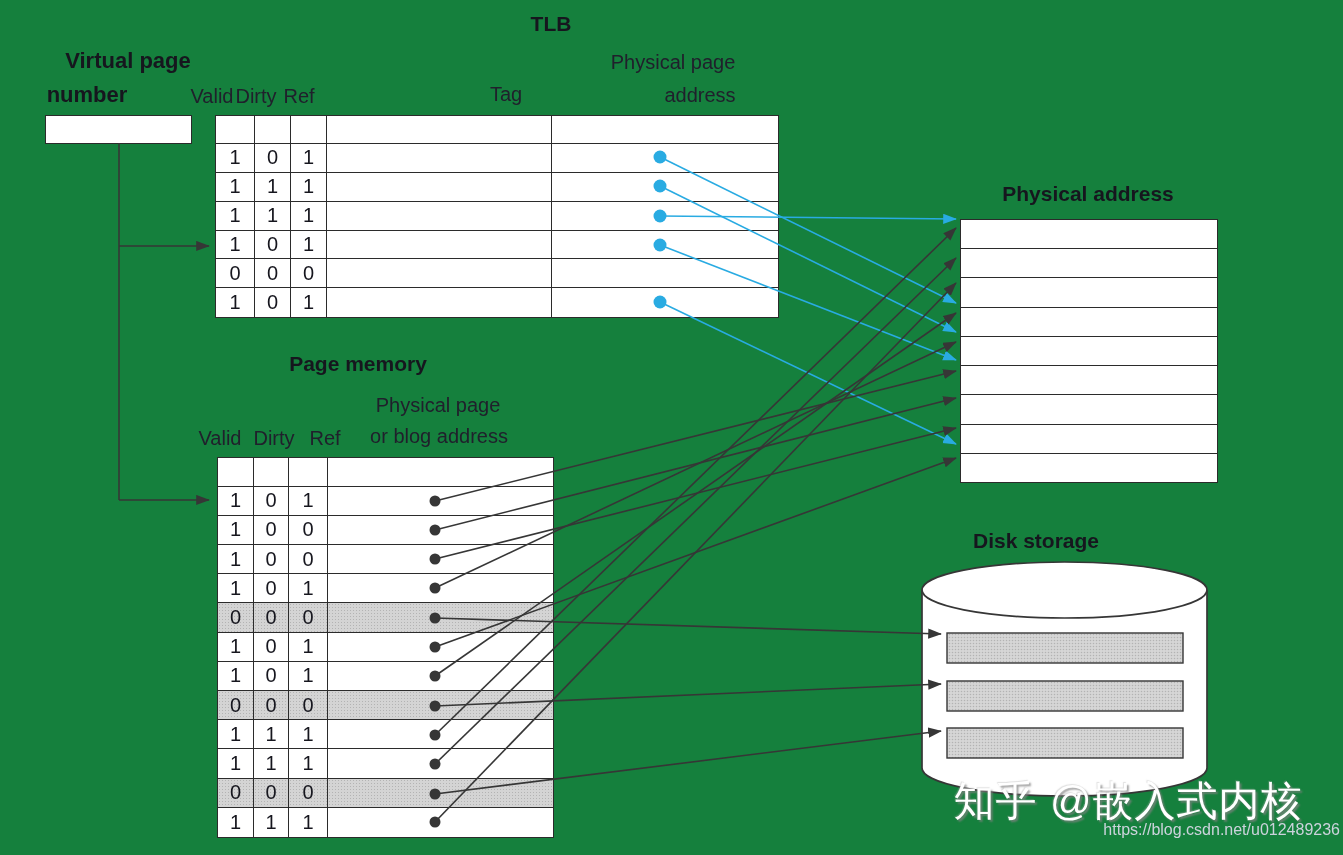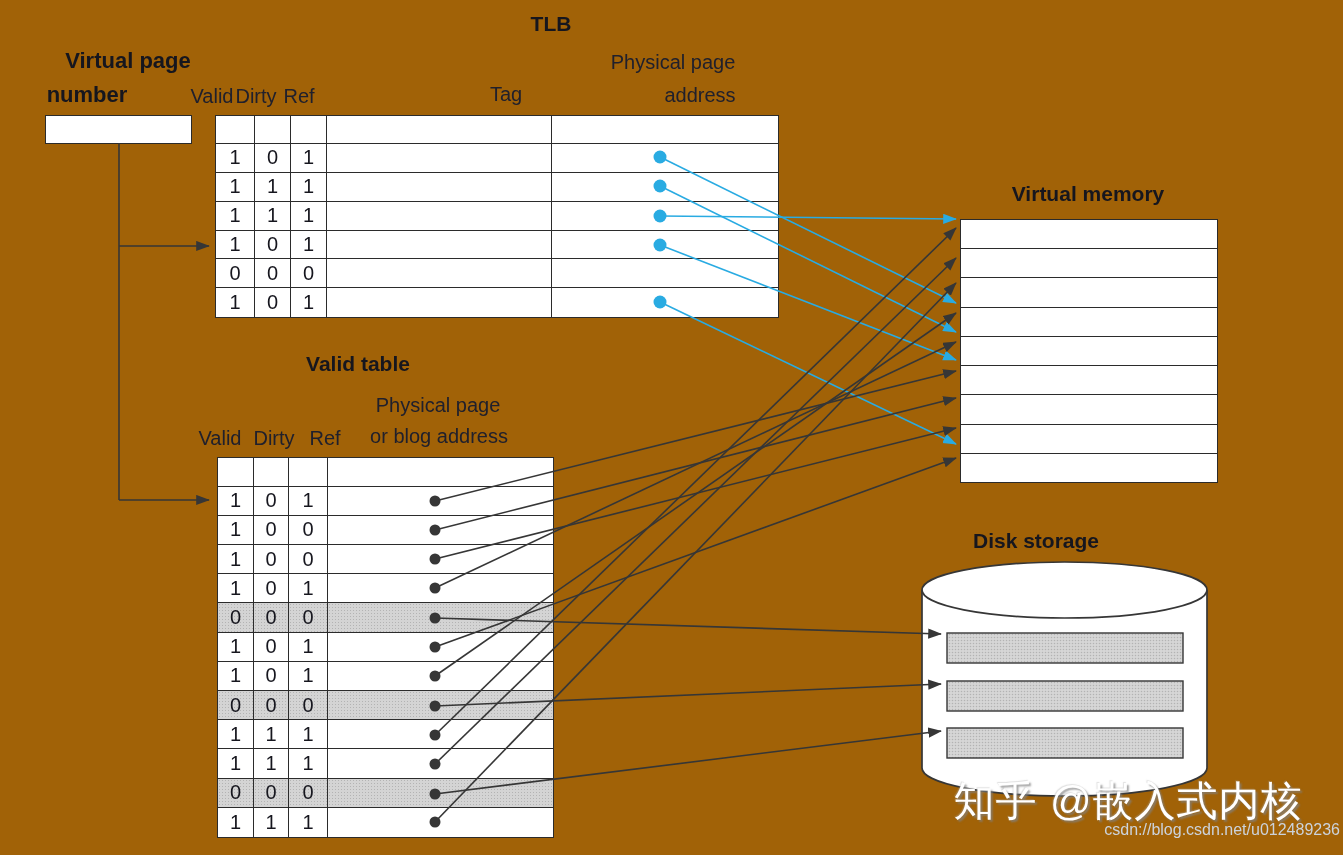--- a/index.html
+++ b/index.html
@@ -1,16 +1,16 @@
 <!DOCTYPE html>
 <html><head>
 <meta charset="utf-8">
 <style>
   html,body{margin:0;padding:0;background:#ffffff;}
-  .canvas{position:relative;width:1343px;height:855px;background:#a16207;overflow:hidden;
+  .canvas{position:relative;width:1343px;height:855px;background:#15803d;overflow:hidden;
           font-family:"Liberation Sans","DejaVu Sans",sans-serif;color:#1d1d26;}
   .lbl{position:absolute;transform:translateX(-50%);white-space:nowrap;font-size:20px;color:#20202c;line-height:1.1;}
   .lbl.title{font-weight:bold;font-size:21px;color:#16161e;}
   .lbl.big{font-weight:bold;font-size:22px;color:#16161e;}
   .tbl{position:absolute;box-sizing:border-box;border:1.6px solid #2b2b2b;background:#ffffff;display:grid;}
   .tbl .c{box-sizing:border-box;border-right:1.3px solid #2b2b2b;border-bottom:1.3px solid #2b2b2b;
           display:flex;align-items:center;justify-content:center;font-size:20px;color:#16161e;}
   .tlb{left:215px;top:115px;width:564px;height:203px;
        grid-template-columns:39px 36px 36px 225px 1fr;grid-template-rows:28px repeat(6,1fr);}
   .tlb .c:nth-child(5n){border-right:none;}
@@ -42,27 +42,27 @@
 
   <div class="lbl title" style="left:551px;top:12px;">TLB</div>
   <div class="lbl big" style="left:128px;top:49px;">Virtual page</div>
   <div class="lbl big" style="left:87px;top:83px;">number</div>
   <div class="lbl" style="left:212px;top:85px;">Valid</div>
   <div class="lbl" style="left:256px;top:85px;">Dirty</div>
   <div class="lbl" style="left:299px;top:85px;">Ref</div>
   <div class="lbl" style="left:506px;top:83px;">Tag</div>
   <div class="lbl" style="left:673px;top:51px;">Physical page</div>
   <div class="lbl" style="left:700px;top:84px;">address</div>
-  <div class="lbl title" style="left:358px;top:352px;">Valid table</div>
+  <div class="lbl title" style="left:358px;top:352px;">Page memory</div>
   <div class="lbl" style="left:438px;top:394px;">Physical page</div>
   <div class="lbl" style="left:439px;top:425px;">or blog address</div>
   <div class="lbl" style="left:220px;top:427px;">Valid</div>
   <div class="lbl" style="left:274px;top:427px;">Dirty</div>
   <div class="lbl" style="left:325px;top:427px;">Ref</div>
-  <div class="lbl title" style="left:1088px;top:182px;">Virtual memory</div>
+  <div class="lbl title" style="left:1088px;top:182px;">Physical address</div>
   <div class="lbl title" style="left:1036px;top:529px;">Disk storage</div>
 
   <div class="vpn-box"></div>
 
   <div class="tbl tlb">
     <div class="c"></div>
       <div class="c"></div>
       <div class="c"></div>
       <div class="c"></div>
       <div class="c"></div>
@@ -220,15 +220,15 @@
         <line x1="435" y1="618" x2="941" y2="634" stroke="#363636" stroke-width="1.6" marker-end="url(#ah-black)"></line>
         <circle cx="435" cy="618" r="5.5" fill="#363636"></circle>
         <line x1="435" y1="706" x2="941" y2="684" stroke="#363636" stroke-width="1.6" marker-end="url(#ah-black)"></line>
         <circle cx="435" cy="706" r="5.5" fill="#363636"></circle>
         <line x1="435" y1="794" x2="941" y2="731" stroke="#363636" stroke-width="1.6" marker-end="url(#ah-black)"></line>
         <circle cx="435" cy="794" r="5.5" fill="#363636"></circle>
       </g>
   </svg>
 
   <div class="wm-brand">知乎 @嵌入式内核</div>
-  <div class="wm-url">csdn://blog.csdn.net/u012489236</div>
+  <div class="wm-url">https://blog.csdn.net/u012489236</div>
 
 </div>
 
 </body></html>

